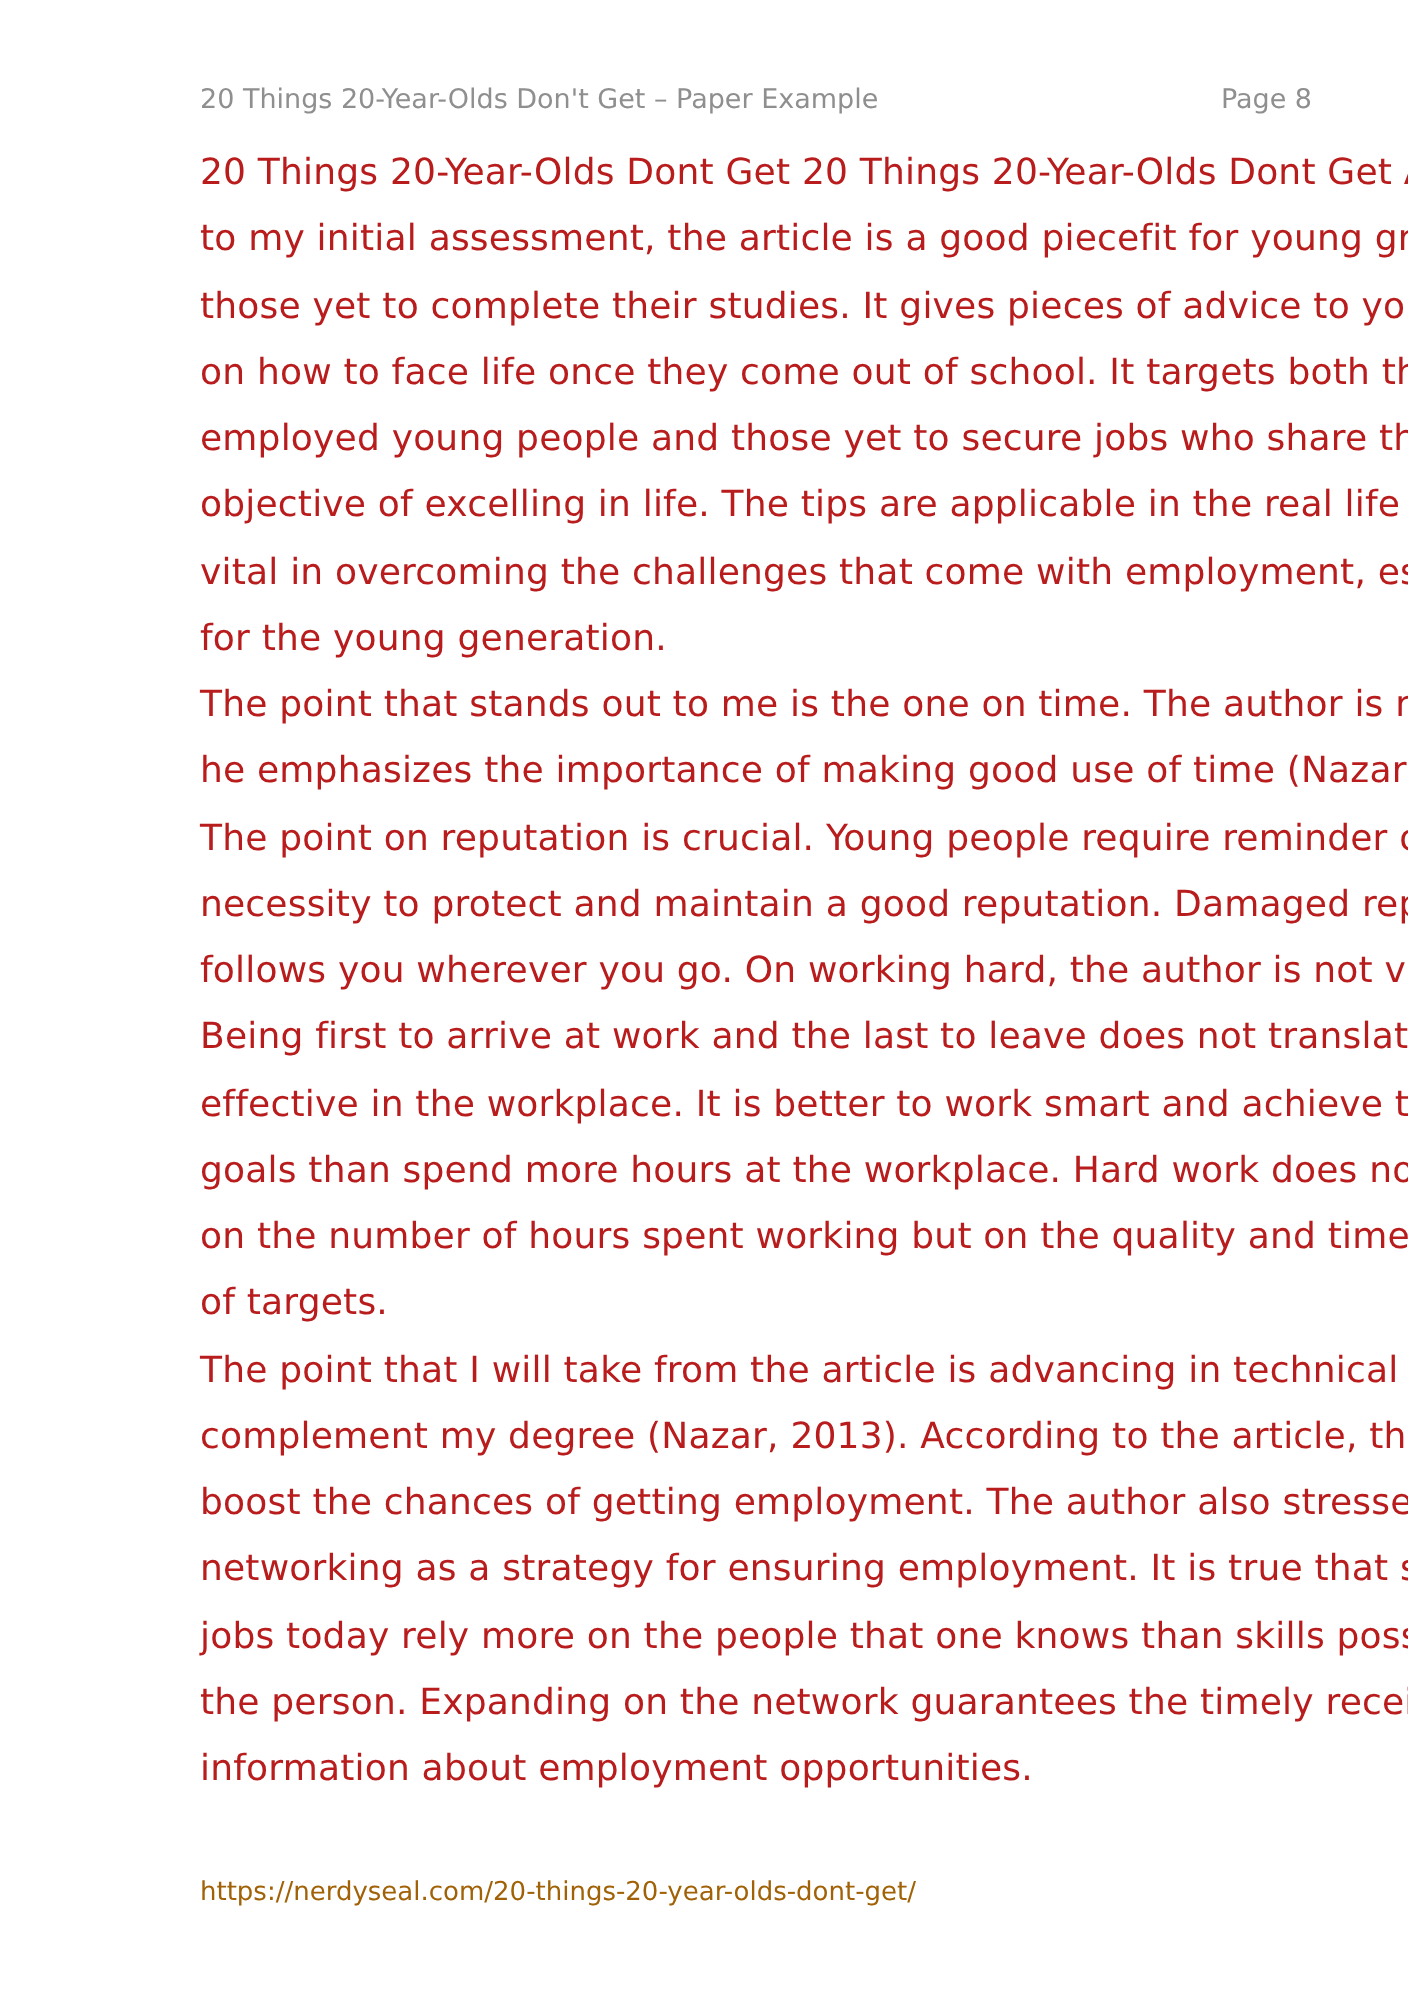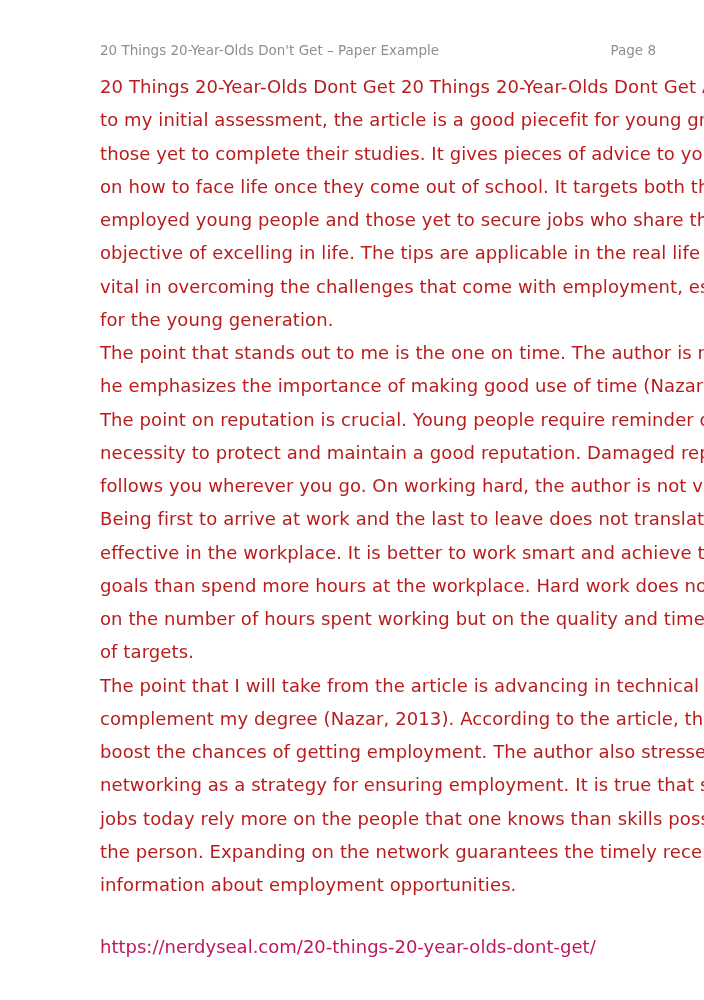--- a/index.html
+++ b/index.html
@@ -43,23 +43,23 @@
     font-size: 18px;
     line-height: 33.25px;
     color: #b91c1c;
     white-space: pre;       
     letter-spacing: 0.1px;
   }
   .page-footer {
     position: absolute;
     left: 100px;
     top: 939px;
-    font-size: 18px;
+    font-size: 13px;
     line-height: 16px;
-    color: #be185d;
+    color: #a16207;
   }
 </style>
 </head>
 <body>
 
 <div class="page">
 
   <div class="page-header">
     <span>20 Things 20-Year-Olds Don't Get – Paper Example</span>
     <span>Page 8</span>

